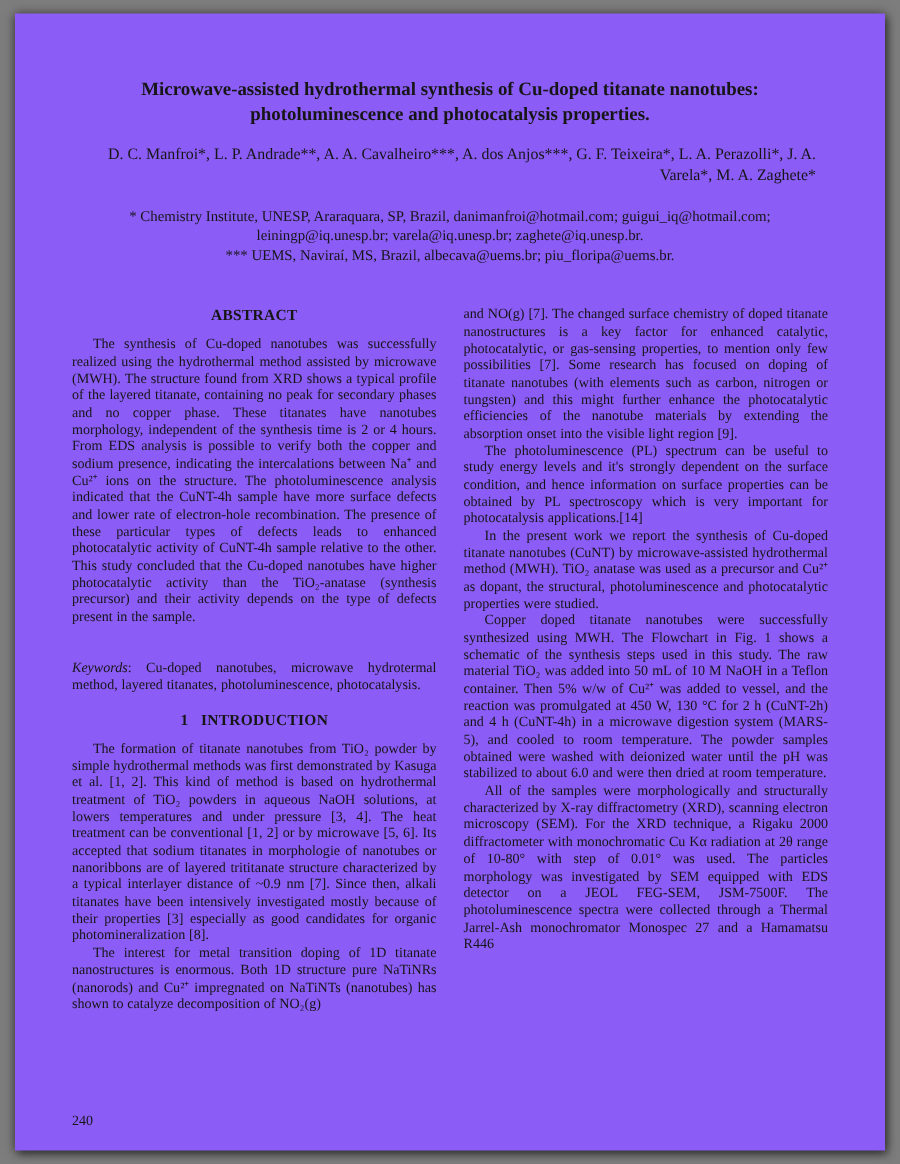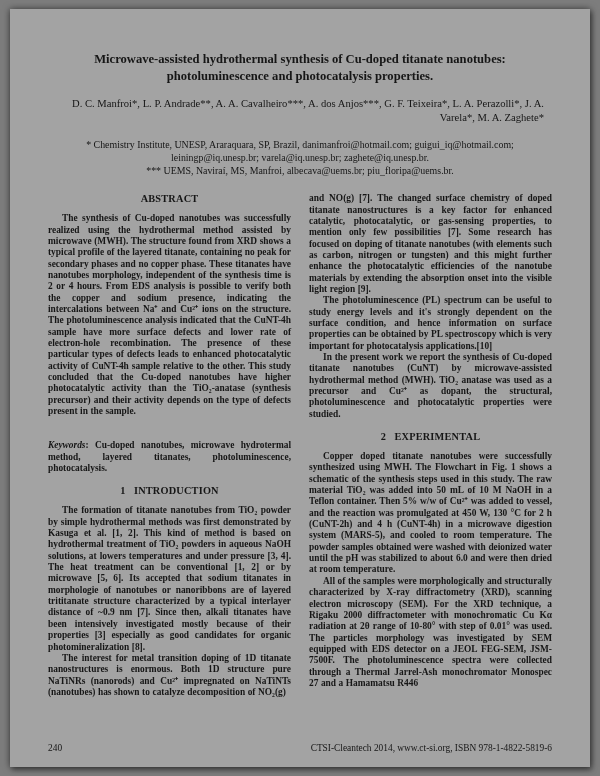--- a/index.html
+++ b/index.html
@@ -6,47 +6,47 @@
   body {
     width: 600px; height: 776px;
     background: #7d7d7d;
     font-family: "Liberation Serif", serif;
     overflow: hidden;
   }
   .page {
     box-sizing: border-box;
     width: 580px; height: 758px;
     margin: 9px auto 0 auto;
-    background: #a3a3a3;
+    background: #8b5cf6;
     color: #161616;
     box-shadow: 0 0 7px rgba(0,0,0,0.55), 2px 3px 5px rgba(0,0,0,0.35);
     padding: 42px 38px 14px 38px;
     display: flex;
     flex-direction: column;
   }
   .title {
     font-size: 12.6px; font-weight: bold; text-align: center;
     line-height: 1.38; margin: 0 26px 11px 26px;
   }
   .authors {
     font-size: 10.6px; text-align: right; line-height: 1.38;
     margin: 0 8px 12px 8px;
   }
-  .affiliations { font-size: 9.9px; text-align: center; line-height: 1.32; margin-bottom: 16px; }
+  .affiliations { font-size: 9.9px; text-align: center; line-height: 1.32; margin-bottom: 28px; }
   .affiliations p { margin: 0; }
   .columns { display: flex; gap: 18px; flex: 1; align-items: stretch; }
   .col { flex: 1; min-width: 0; }
   h2.section {
     font-size: 10.3px; font-weight: bold; text-align: center;
     margin: 11px 0 9px 0; letter-spacing: 0.2px;
   }
   h2.section.first { margin-top: 0; }
   .body-p {
     font-size: 9.4px; line-height: 11.35px; text-align: justify;
-    margin: 0; word-spacing: 0.2px; font-weight: bold;
+    margin: 0; word-spacing: 0.2px;
   }
   .indent { text-indent: 14px; }
   .keywords { margin-top: 23px; }
   .ital { font-style: italic; }
   .footer {
     margin-top: auto;
     display: flex; justify-content: space-between; align-items: flex-end;
     font-size: 9.4px; padding-top: 6px;
   }
 </style>
@@ -54,43 +54,41 @@
 <body>
 
 <div class="page">
 
   <h1 class="title">Microwave-assisted hydrothermal synthesis of Cu-doped titanate nanotubes: photoluminescence and photocatalysis properties.</h1>
 
   <p class="authors">D. C. Manfroi*, L. P. Andrade**, A. A. Cavalheiro***, A. dos Anjos***, G. F. Teixeira*, L. A. Perazolli*, J. A. Varela*, M. A. Zaghete*</p>
 
   <div class="affiliations">
     <p>* Chemistry Institute, UNESP, Araraquara, SP, Brazil, danimanfroi@hotmail.com; guigui_iq@hotmail.com; leiningp@iq.unesp.br; varela@iq.unesp.br; zaghete@iq.unesp.br.</p>
-    <p>*** UEMS, Naviraí, MS, Manfroi, albecava@uems.br; piu_floripa@uems.br.</p>
+    <p>*** UEMS, Naviraí, MS, Brazil, albecava@uems.br; piu_floripa@uems.br.</p>
   </div>
 
   <div class="columns">
 
     <div class="col">
       <h2 class="section first">ABSTRACT</h2>
       <p class="body-p indent">The synthesis of Cu-doped nanotubes was successfully realized using the hydrothermal method assisted by microwave (MWH). The structure found from XRD shows a typical profile of the layered titanate, containing no peak for secondary phases and no copper phase. These titanates have nanotubes morphology, independent of the synthesis time is 2 or 4 hours. From EDS analysis is possible to verify both the copper and sodium presence, indicating the intercalations between Na⁺ and Cu²⁺ ions on the structure. The photoluminescence analysis indicated that the CuNT-4h sample have more surface defects and lower rate of electron-hole recombination. The presence of these particular types of defects leads to enhanced photocatalytic activity of CuNT-4h sample relative to the other. This study concluded that the Cu-doped nanotubes have higher photocatalytic activity than the TiO₂-anatase (synthesis precursor) and their activity depends on the type of defects present in the sample.</p>
       <p class="body-p keywords"><span class="ital">Keywords</span><span>: Cu-doped nanotubes, microwave hydrotermal method, layered titanates, photoluminescence, photocatalysis.</span></p>
       <h2 class="section">1&nbsp;&nbsp;&nbsp;INTRODUCTION</h2>
       <p class="body-p indent">The formation of titanate nanotubes from TiO₂ powder by simple hydrothermal methods was first demonstrated by Kasuga et al. [1, 2]. This kind of method is based on hydrothermal treatment of TiO₂ powders in aqueous NaOH solutions, at lowers temperatures and under pressure [3, 4]. The heat treatment can be conventional [1, 2] or by microwave [5, 6]. Its accepted that sodium titanates in morphologie of nanotubes or nanoribbons are of layered trititanate structure characterized by a typical interlayer distance of ~0.9 nm [7]. Since then, alkali titanates have been intensively investigated mostly because of their properties [3] especially as good candidates for organic photomineralization [8].</p>
       <p class="body-p indent">The interest for metal transition doping of 1D titanate nanostructures is enormous. Both 1D structure pure NaTiNRs (nanorods) and Cu²⁺ impregnated on NaTiNTs (nanotubes) has shown to catalyze decomposition of NO₂(g)</p>
     </div>
 
     <div class="col">
       <p class="body-p">and NO(g) [7]. The changed surface chemistry of doped titanate nanostructures is a key factor for enhanced catalytic, photocatalytic, or gas-sensing properties, to mention only few possibilities [7]. Some research has focused on doping of titanate nanotubes (with elements such as carbon, nitrogen or tungsten) and this might further enhance the photocatalytic efficiencies of the nanotube materials by extending the absorption onset into the visible light region [9].</p>
-      <p class="body-p indent">The photoluminescence (PL) spectrum can be useful to study energy levels and it's strongly dependent on the surface condition, and hence information on surface properties can be obtained by PL spectroscopy which is very important for photocatalysis applications.[10]</p>
+      <p class="body-p indent">The photoluminescence (PL) spectrum can be useful to study energy levels and it's strongly dependent on the surface condition, and hence information on surface properties can be obtained by PL spectroscopy which is very important for photocatalysis applications.[14]</p>
       <p class="body-p indent">In the present work we report the synthesis of Cu-doped titanate nanotubes (CuNT) by microwave-assisted hydrothermal method (MWH). TiO₂ anatase was used as a precursor and Cu²⁺ as dopant, the structural, photoluminescence and photocatalytic properties were studied.</p>
-      <h2 class="section">2&nbsp;&nbsp;&nbsp;EXPERIMENTAL</h2>
       <p class="body-p indent">Copper doped titanate nanotubes were successfully synthesized using MWH. The Flowchart in Fig. 1 shows a schematic of the synthesis steps used in this study. The raw material TiO₂ was added into 50 mL of 10 M NaOH in a Teflon container. Then 5% w/w of Cu²⁺ was added to vessel, and the reaction was promulgated at 450 W, 130 °C for 2 h (CuNT-2h) and 4 h (CuNT-4h) in a microwave digestion system (MARS-5), and cooled to room temperature. The powder samples obtained were washed with deionized water until the pH was stabilized to about 6.0 and were then dried at room temperature.</p>
       <p class="body-p indent">All of the samples were morphologically and structurally characterized by X-ray diffractometry (XRD), scanning electron microscopy (SEM). For the XRD technique, a Rigaku 2000 diffractometer with monochromatic Cu Kα radiation at 2θ range of 10-80° with step of 0.01° was used. The particles morphology was investigated by SEM equipped with EDS detector on a JEOL FEG-SEM, JSM-7500F. The photoluminescence spectra were collected through a Thermal Jarrel-Ash monochromator Monospec 27 and a Hamamatsu R446</p>
     </div>
 
   </div>
 
   <div class="footer">
     <span>240</span>
-    <span>CTSI-Cleantech 2014, www.ct-si.org, ISBN 978-1-4822-5819-6</span>
   </div>
 
 </div>
 
 </body></html>

